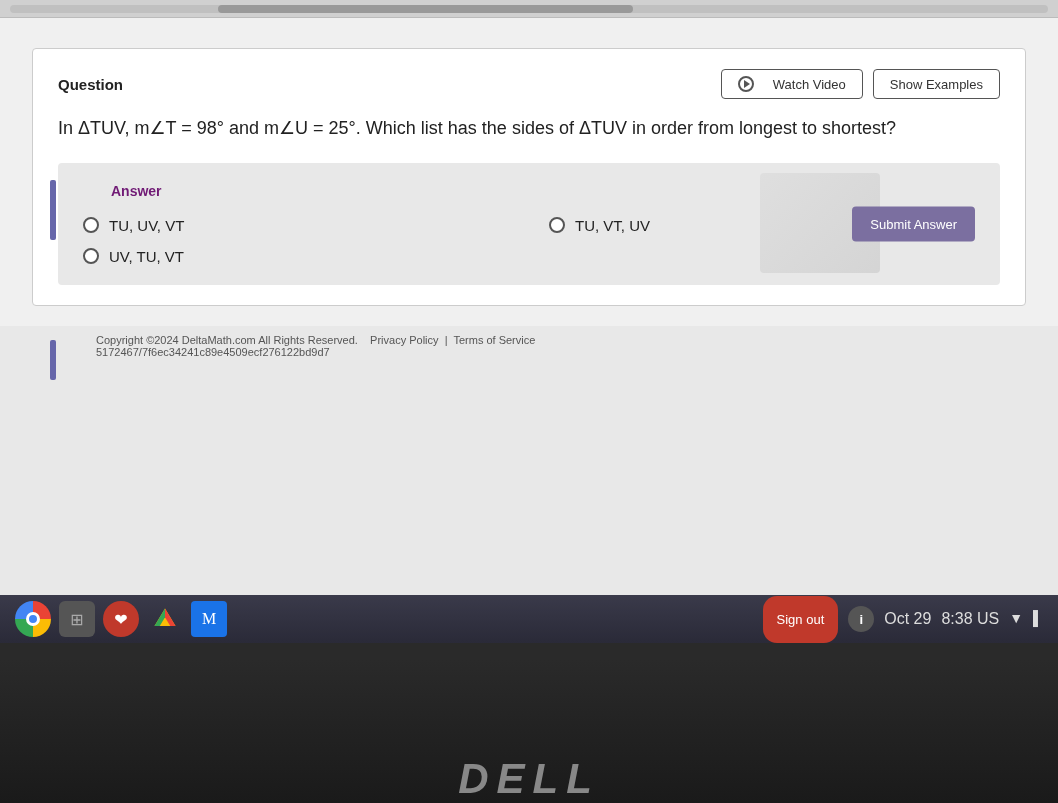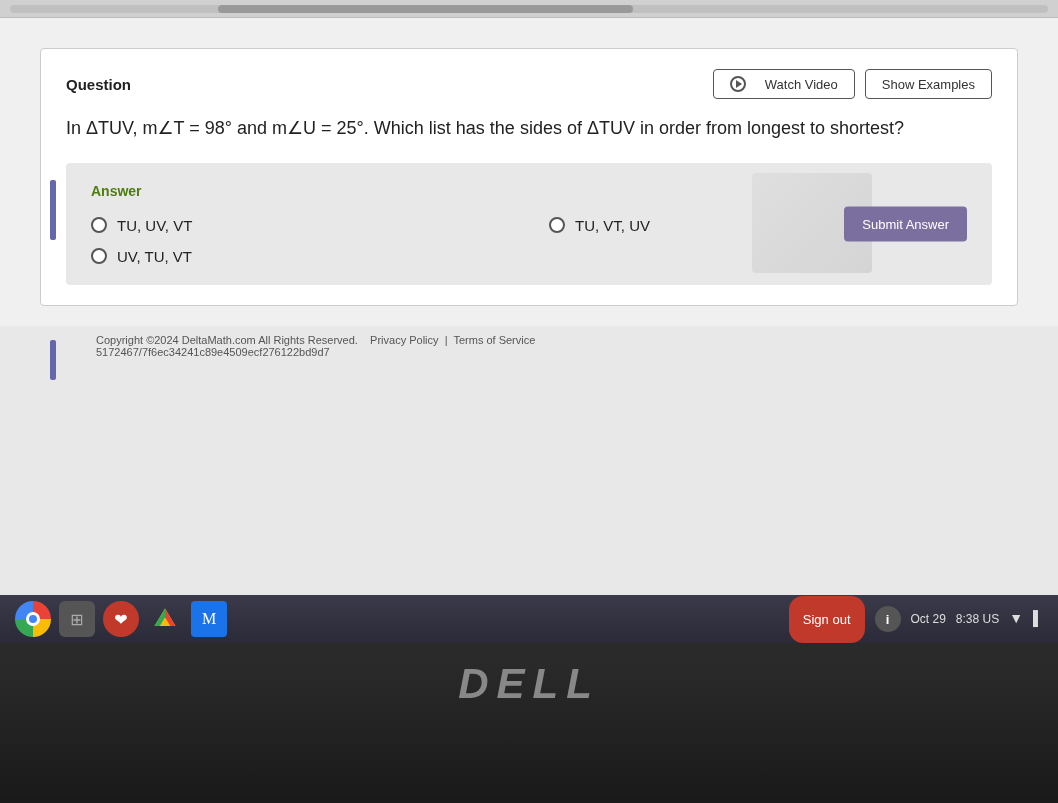--- a/index.html
+++ b/index.html
@@ -57,21 +57,21 @@
       top: 0;
       left: 20%;
       width: 40%;
       height: 100%;
       background: #999;
       border-radius: 4px;
     }
 
     
     .main-content {
-      padding: 20px 40px;
+      padding: 20px 32px;
       background: #f0f0f0;
     }
 
     
     .question-card {
       background: white;
       border: 1px solid #ccc;
       border-radius: 4px;
       padding: 20px 25px;
       margin-top: 10px;
@@ -152,23 +152,24 @@
     .answer-section {
       background: #e8e8e8;
       border-radius: 4px;
       padding: 20px 25px;
       position: relative;
     }
 
     .answer-label {
       font-weight: bold;
       font-size: 14px;
-      color: #4d7c0f;
+      color: #701a75;
       margin-bottom: 18px;
       font-family: Arial, sans-serif;
+      margin-left: 28px;
     }
 
     .answer-options {
       display: grid;
       grid-template-columns: 1fr 1fr;
       gap: 14px 40px;
     }
 
     .radio-option {
       display: flex;
@@ -289,36 +290,36 @@
       align-items: center;
       justify-content: center;
       color: white;
       font-size: 13px;
       font-weight: bold;
       font-family: Arial, sans-serif;
     }
 
     .taskbar-date {
       color: #ddd;
-      font-size: 12px;
+      font-size: 16px;
       font-family: Arial, sans-serif;
     }
 
     
     .laptop-bottom {
       position: absolute;
       bottom: 0;
       left: 0;
       right: 0;
       height: 143px;
       background: linear-gradient(to bottom, #2a2a2a, #1a1a1a);
       display: flex;
       flex-direction: column;
       align-items: center;
-      justify-content: flex-start;
+      justify-content: flex-end;
     }
 
     .dell-logo {
       font-size: 42px;
       font-weight: bold;
       color: #888;
       letter-spacing: 8px;
       font-family: Arial, sans-serif;
     }
 

